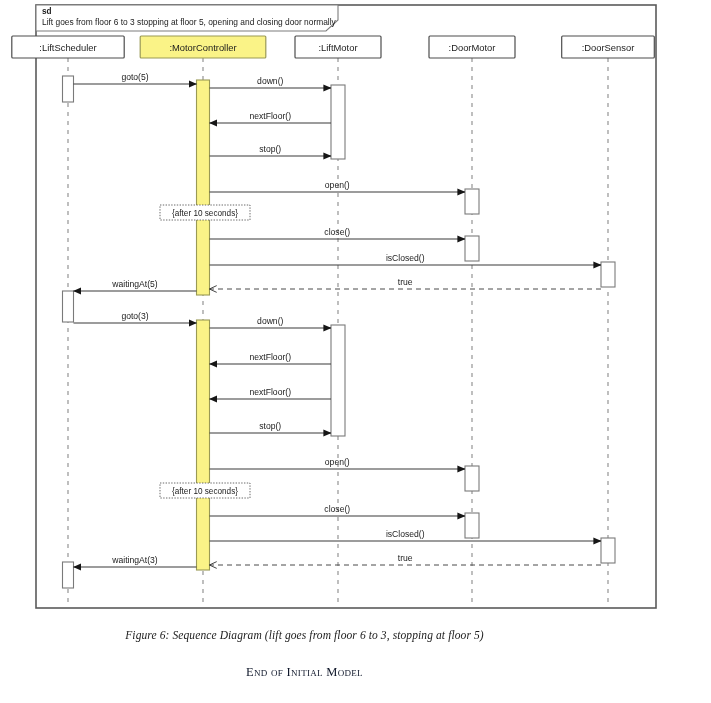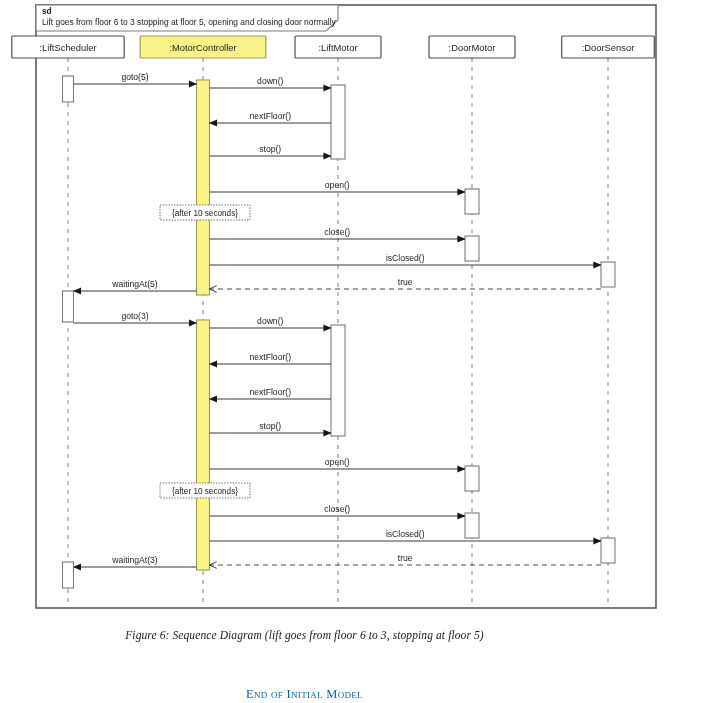--- a/index.html
+++ b/index.html
@@ -36,25 +36,25 @@
   }
   #figure-caption {
     top: 629px;
     font-family: "Liberation Serif", serif;
     font-style: italic;
     font-size: 11.5px;
     color: #1a1a1a;
     letter-spacing: 0.1px;
   }
   #end-note {
-    top: 687px;
+    top: 665px;
     font-family: "Liberation Serif", serif;
     font-size: 12.5px;
     font-variant: small-caps;
-    color: #0369a1;
+    color: #0f172a;
     letter-spacing: 0.3px;
   }
   text {
     font-family: "Liberation Sans", sans-serif;
     fill: #1b1b1b;
   }
   .lbl-head { font-size: 9.4px; }
   .lbl-msg  { font-size: 8.6px; }
   .lbl-sd   { font-size: 8.2px; font-weight: bold; }
   .lbl-desc { font-size: 8.4px; }

